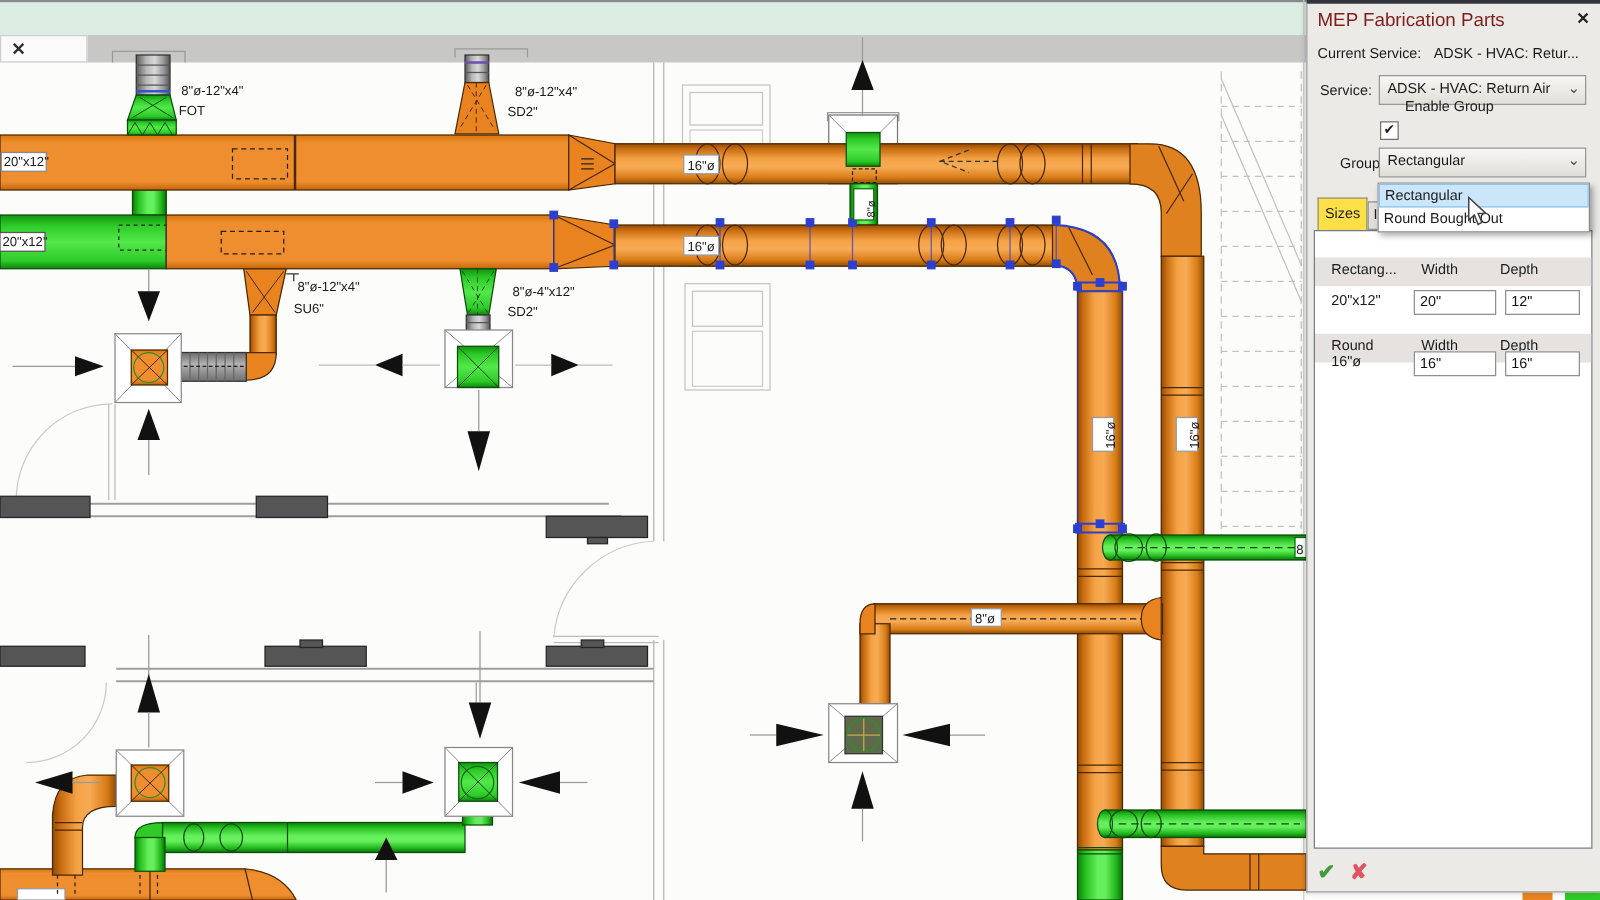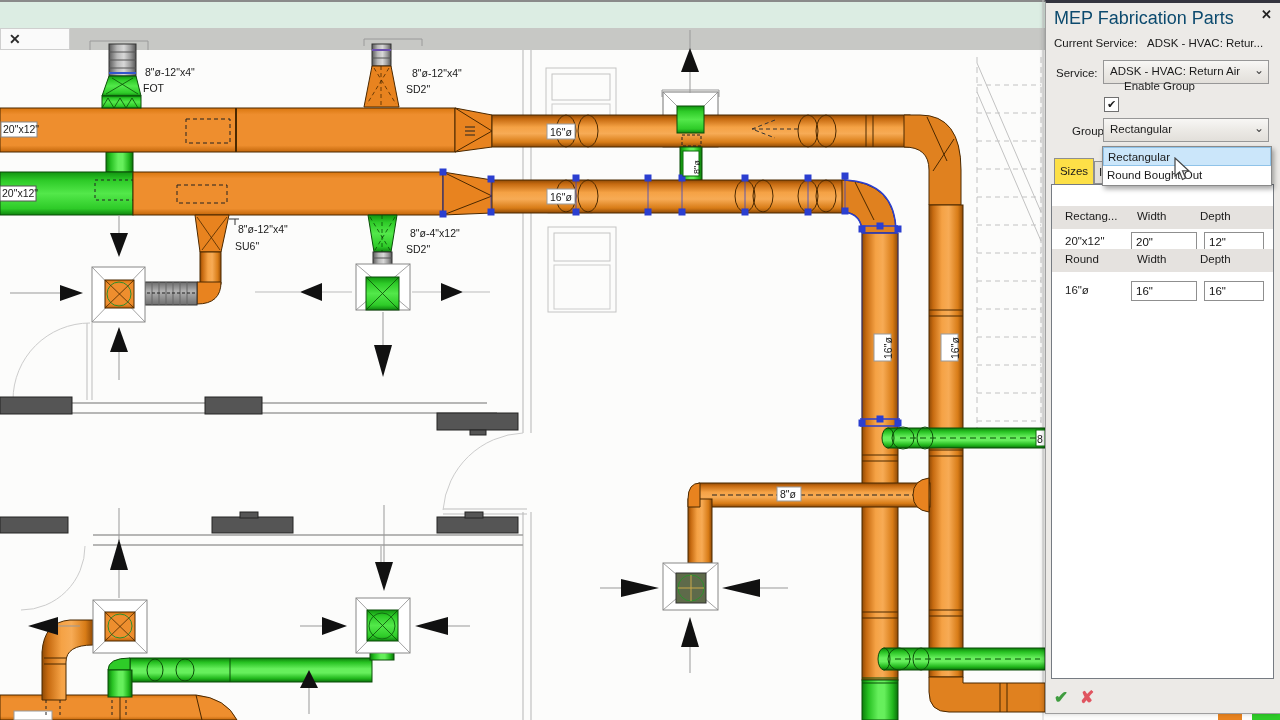--- a/index.html
+++ b/index.html
@@ -5,21 +5,21 @@
   html,body{margin:0;padding:0;background:#ffffff;}
   #stage{position:relative;width:1280px;height:720px;overflow:hidden;
          font-family:"Liberation Sans",sans-serif;background:#fff;}
   #drawing{position:absolute;left:0;top:0;}
   
   #panel{position:absolute;left:1045px;top:0;width:235px;height:714px;
          background:#ECEAE7;border-top:3px solid #34343f;border-left:1px solid #9e9e9e;
          border-bottom:1px solid #9e9e9e;box-sizing:border-box;
          box-shadow:-2px 0 4px rgba(0,0,0,.18);font-size:11.5px;color:#1b1b1b;}
   .plabel{position:absolute;white-space:nowrap;}
-  .ptitle{position:absolute;left:8px;top:5px;font-size:18px;color:#0c4a6e;}
+  .ptitle{position:absolute;left:8px;top:5px;font-size:15px;color:#7f1d1d;}
   .pclose{position:absolute;right:8px;top:4px;font-size:13px;font-weight:bold;color:#222;cursor:pointer;}
   .combo{position:absolute;box-sizing:border-box;height:24px;
          background:linear-gradient(#f8f7f5,#edebe7 45%,#e2dfda);
          border:1px solid #979797;padding:4px 32px 0 6px;white-space:nowrap;overflow:hidden;}
   .chev{position:absolute;right:4px;top:2px;font-size:12px;color:#444;}
   .chkbox{position:absolute;width:13px;height:13px;background:#fff;border:1px solid #707070;
           text-align:center;line-height:12px;font-size:11px;color:#1a1a1a;}
   .tab{position:absolute;box-sizing:border-box;border:1px solid #8f8f8f;font-size:11.5px;
        text-align:center;}
   .tab.active{background:#fde047;border-bottom:none;z-index:2;}
@@ -454,21 +454,21 @@
     <div class="trow gray" style="top:21px;height:23px;">
       <span style="left:13px;top:4px;">Rectang...</span>
       <span style="left:85px;top:4px;">Width</span>
       <span style="left:148px;top:4px;">Depth</span>
     </div>
     <div class="trow" style="top:44px;height:26px;">
       <span style="left:13px;top:6px;">20"x12"</span>
       <input class="cellinput" style="left: 79px; top: 3px; width: 66px;" value="20&quot;">
       <input class="cellinput" style="left: 152px; top: 3px; width: 60px;" value="12&quot;">
     </div>
-    <div class="trow gray" style="top:64px;height:23px;">
+    <div class="trow gray" style="top:82px;height:23px;">
       <span style="left:13px;top:4px;">Round</span>
       <span style="left:85px;top:4px;">Width</span>
       <span style="left:148px;top:4px;">Depth</span>
     </div>
     <div class="trow" style="top:93px;height:26px;">
       <span style="left:13px;top:6px;">16"ø</span>
       <input class="cellinput" style="left: 79px; top: 3px; width: 66px;" value="16&quot;">
       <input class="cellinput" style="left: 152px; top: 3px; width: 60px;" value="16&quot;">
     </div>
   </div>

